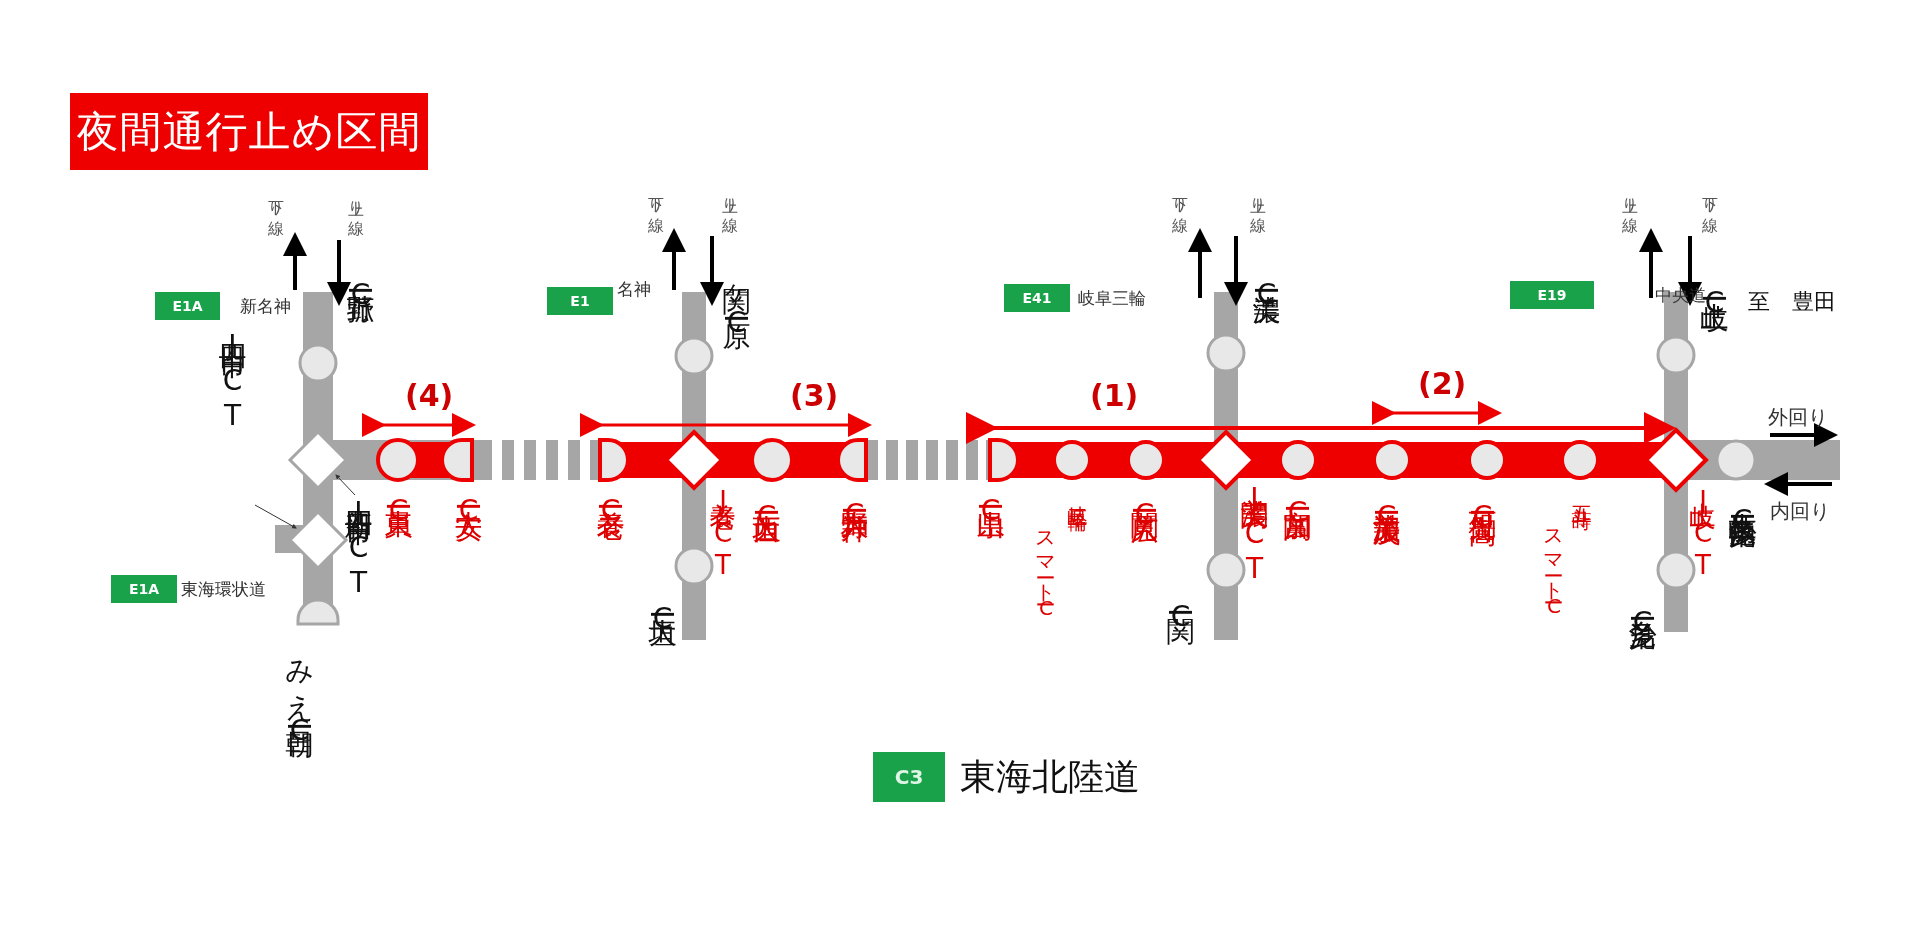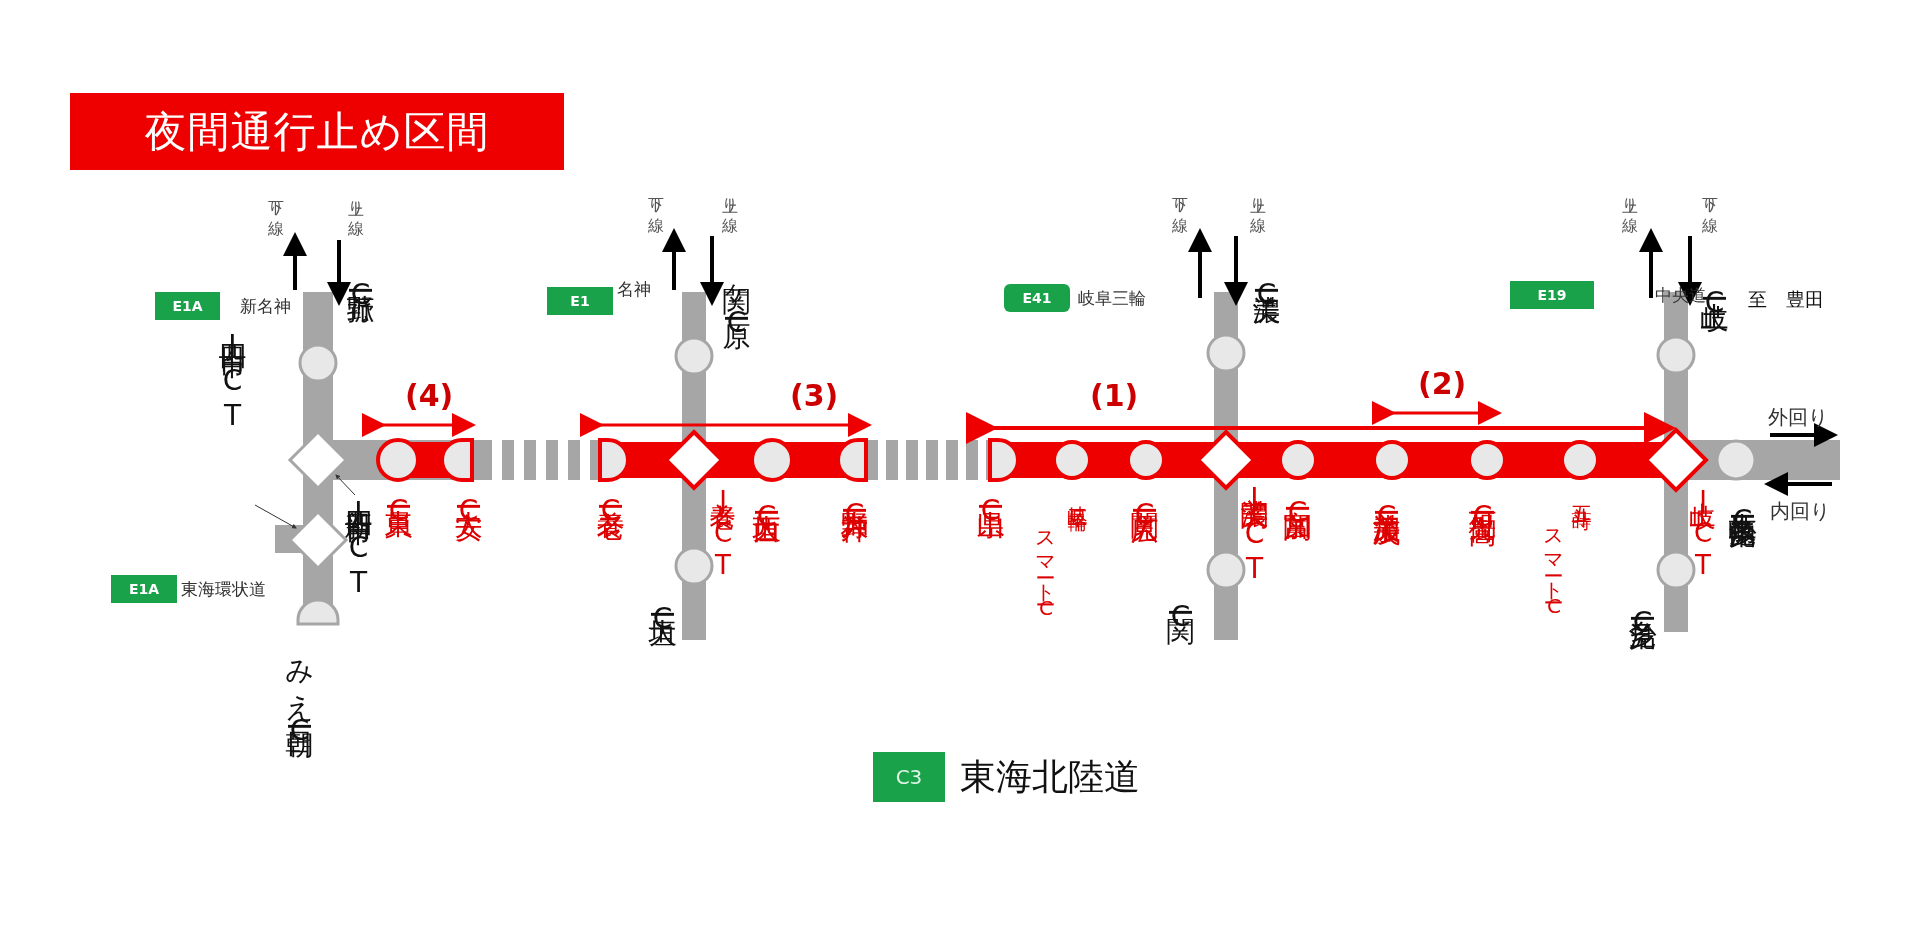--- a/index.html
+++ b/index.html
@@ -1,35 +1,35 @@
 <!DOCTYPE html>
 <html><head>
 <meta charset="utf-8">
 <style>
   html, body { margin:0; padding:0; background:#ffffff; }
   body { width:1920px; height:928px; position:relative; overflow:hidden;
          font-family:"DejaVu Sans", "Liberation Sans", sans-serif; }
   #diagram { position:absolute; left:0; top:0; width:1920px; height:928px; }
-  .title-box { position:absolute; left:70px; top:93px; width:494px; height:77px;
+  .title-box { position:absolute; left:70px; top:93px; width:358px; height:77px;
                background:#ee0000; color:#ffffff; font-size:42px; line-height:77px;
                text-align:center; letter-spacing:1px; }
   .vtext { position:absolute; writing-mode:vertical-rl; text-orientation:upright;
            font-size:28px; line-height:1; letter-spacing:2px; }
   .vsmall { position:absolute; writing-mode:vertical-rl; text-orientation:upright;
             font-size:16px; line-height:1; color:#555; letter-spacing:1px; }
   .red { color:#dd0000; }
   .black { color:#111111; }
   .badge { position:absolute; height:28px; background:#19a24a; color:#ffffff;
            font-size:14px; font-weight:bold; line-height:28px; text-align:center; }
   .badge-label { position:absolute; font-size:17px; color:#333; line-height:28px; white-space:nowrap; }
   .section-label { position:absolute; color:#cc0000; font-size:30px; font-weight:bold; }
-  .hlabel { position:absolute; font-size:19px; color:#111; white-space:nowrap; }
+  .hlabel { position:absolute; font-size:22px; color:#111; white-space:nowrap; }
   .dir-label { position:absolute; font-size:20px; color:#333; white-space:nowrap; }
   .c3-badge { position:absolute; left:873px; top:752px; width:72px; height:50px;
-              background:#19a24a; color:#dff5e6; font-size:20px; font-weight:normal;
+              background:#19a24a; color:#dff5e6; font-size:20px; font-weight:bold;
               line-height:50px; text-align:center; }
   .c3-label { position:absolute; left:960px; top:752px; font-size:36px; line-height:50px; color:#111; }
 </style>
 </head>
 <body>
 
 <svg id="diagram" viewBox="0 0 1920 928" xmlns="http://www.w3.org/2000/svg">
   <defs>
     <marker id="ahRed" markerWidth="8" markerHeight="8" refX="6" refY="4" orient="auto">
       <path d="M0,0 L8,4 L0,8 z" fill="#ee0000"></path>
@@ -155,21 +155,21 @@
 <div class="dir-label" style="left:1768px;top:404px;">外回り</div>
 <div class="dir-label" style="left:1770px;top:498px;">内回り</div>
 <div class="hlabel" style="left:1748px;top:287px;">至　豊田</div>
 
 <div class="badge" style="left:155px;top:292px;width:65px;">E1A</div>
 <div class="badge-label" style="left:224px;top:292px;margin-left:16px;">新名神</div>
 <div class="badge" style="left:111px;top:575px;width:66px;">E1A</div>
 <div class="badge-label" style="left:181px;top:575px;">東海環状道</div>
 <div class="badge" style="left:547px;top:287px;width:66px;">E1</div>
 <div class="badge-label" style="left:617px;top:275px;">名神</div>
-<div class="badge" style="left:1004px;top:284px;width:66px;border-radius:6px;">E41</div>
+<div class="badge" style="left:1004px;top:284px;width:66px;">E41</div>
 <div class="badge-label" style="left:1078px;top:284px;">岐阜三輪</div>
 <div class="badge" style="left:1510px;top:281px;width:84px;">E19</div>
 <div class="badge-label" style="left:1655px;top:281px;">中央道</div>
 
 <div class="vtext red" style="left:384px;top:488px;">東員ーC</div>
 <div class="vtext red" style="left:454px;top:488px;">大安ーC</div>
 <div class="vtext red" style="left:596px;top:488px;">養老ーC</div>
 <div class="vtext red" style="left:710px;top:482px;font-size:26px;">養老JCT</div>
 <div class="vtext red" style="left:752px;top:492px;">大垣西ーC</div>
 <div class="vtext red" style="left:840px;top:488px;">大野神戸ーC</div>

